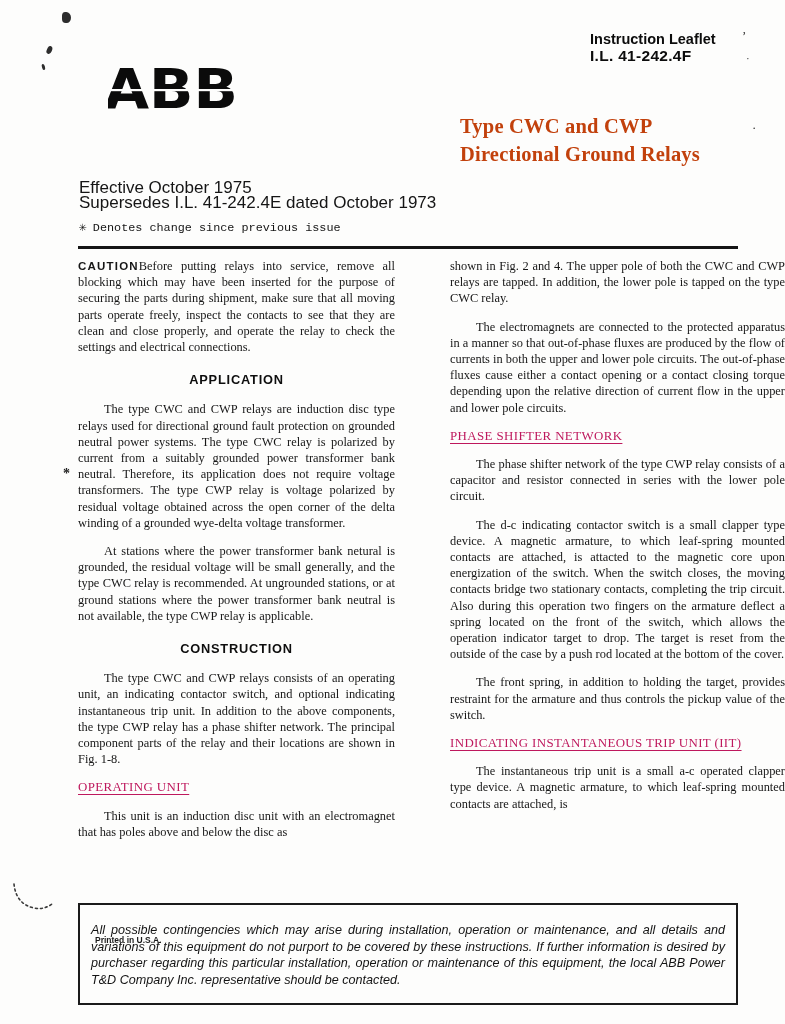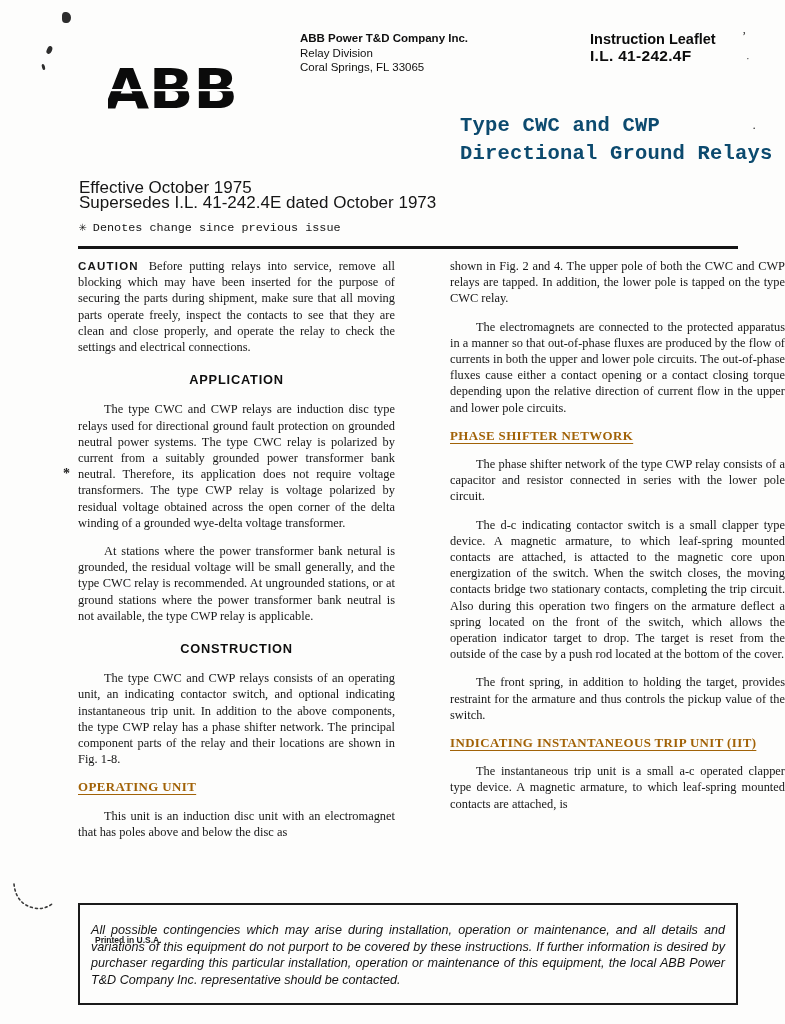--- a/index.html
+++ b/index.html
@@ -12,35 +12,35 @@
     overflow:hidden;
   }
   
   .logo-wrap{position:absolute;left:108px;top:44px;width:130px;height:50px;margin-top:19px;}
   .company{position:absolute;left:300px;top:31px;font-family:"Liberation Sans",sans-serif;font-size:11.5px;line-height:14.5px;color:#101010;}
   .company .co-name{font-weight:bold;}
   .leaflet{position:absolute;left:590px;top:31px;width:160px;text-align:left;font-family:"Liberation Sans",sans-serif;color:#0c0c0c;}
   .leaflet .l1{font-weight:bold;font-size:14.5px;line-height:16px;}
   .leaflet .l2{font-weight:bold;font-size:15.5px;line-height:18px;letter-spacing:.3px;}
   
-  .doc-title{position:absolute;left:460px;top:112px;font-family:Liberation Mono, monospace;font-weight:bold;font-size:20.5px;line-height:28px;color:#0c4a6e;letter-spacing:.2px;}
+  .doc-title{position:absolute;left:460px;top:112px;font-family:Liberation Serif, serif;font-weight:bold;font-size:20.5px;line-height:28px;color:#c2410c;letter-spacing:.2px;}
   
   .meta{position:absolute;left:79px;top:181px;font-family:"Liberation Sans",sans-serif;font-size:17px;line-height:14.5px;color:#151515;}
   .change-note{position:absolute;left:79px;top:219px;font-family:Liberation Mono, monospace;font-size:11.8px;color:#151515;}
   .change-note .sym{font-size:13px;margin-right:6px;}
   .rule{position:absolute;left:78px;top:246px;width:660px;height:2.5px;background:#151515;}
   
   .col{position:absolute;top:258px;font-size:12.4px;line-height:16.2px;text-align:justify;color:#161616;}
   .col-left{left:78px;width:317px;}
   .col-right{left:402px;width:335px;margin-left:48px;}
   .col p{margin:0 0 12px 0;text-indent:26px;}
   .col p.no-indent{text-indent:0;}
-  .caution-label{font-family:"Liberation Sans",sans-serif;font-weight:bold;font-size:11.5px;letter-spacing:1.2px;padding-right:10px;}
+  .caution-label{font-family:"Liberation Sans",sans-serif;font-weight:bold;font-size:11.5px;letter-spacing:1.2px;}
   h3.center-head{margin:17px 0 13px 0;text-align:center;font-family:"Liberation Sans",sans-serif;font-weight:bold;font-size:12.8px;letter-spacing:.8px;color:#0e0e0e;}
-  h4.u-head{margin:12px 0 12px 0;text-align:left;font-weight:bold;font-size:12.9px;letter-spacing:.4px;text-decoration:underline;text-underline-offset:3px;color:#a16207;}
+  h4.u-head{margin:12px 0 12px 0;text-align:left;font-weight:normal;font-size:12.9px;letter-spacing:.4px;text-decoration:underline;text-underline-offset:3px;color:#be185d;}
   .margin-mark{position:absolute;left:63px;top:466px;font-size:14px;font-weight:bold;color:#222;}
   
   .disclaimer-box{
     position:absolute;left:78px;top:903px;width:634px;height:64px;
     border:2px solid #1b1b1b;padding:17px 11px;
     font-family:"Liberation Sans",sans-serif;font-style:italic;
     font-size:12.6px;line-height:16.6px;text-align:justify;color:#141414;
   }
   .printed{position:absolute;left:95px;top:935px;font-family:"Liberation Sans",sans-serif;font-weight:bold;font-size:8.5px;color:#1c1c1c;}
   
@@ -63,25 +63,20 @@
     <path d="M10 6 Q 12 26 30 30 Q 40 32 48 26" fill="none" stroke="#3a3a3a" stroke-width="1.6" stroke-linecap="round" stroke-dasharray="2 3"></path>
   </svg>
 
   <div class="logo-wrap">
     <svg width="130" height="50" viewBox="0 0 130 50">
       <text x="-4" y="45" font-family="DejaVu Sans, sans-serif" font-weight="bold" font-size="56" textLength="134" lengthAdjust="spacingAndGlyphs" fill="#0b0b0b">ABB</text>
       <rect x="0" y="26" width="130" height="2.2" fill="#fdfdfc"></rect>
     </svg>
   </div>
 
-  <div class="company">
-    <div class="co-name">ABB Power T&amp;D Company Inc.</div>
-    <div>Relay Division</div>
-    <div>Coral Springs, FL 33065</div>
-  </div>
 
   <div class="leaflet">
     <div class="l1">Instruction Leaflet</div>
     <div class="l2">I.L. 41-242.4F</div>
   </div>
 
   <div class="doc-title">
     <div>Type CWC and CWP</div>
     <div>Directional Ground Relays</div>
   </div>

